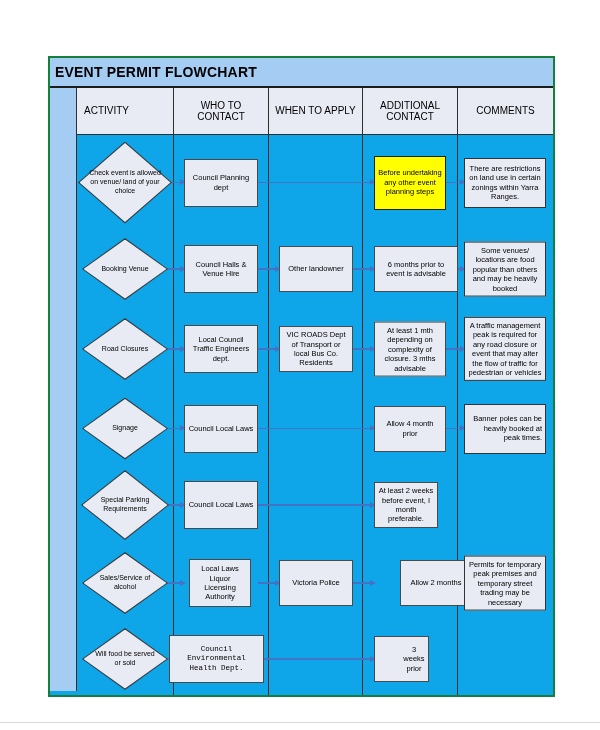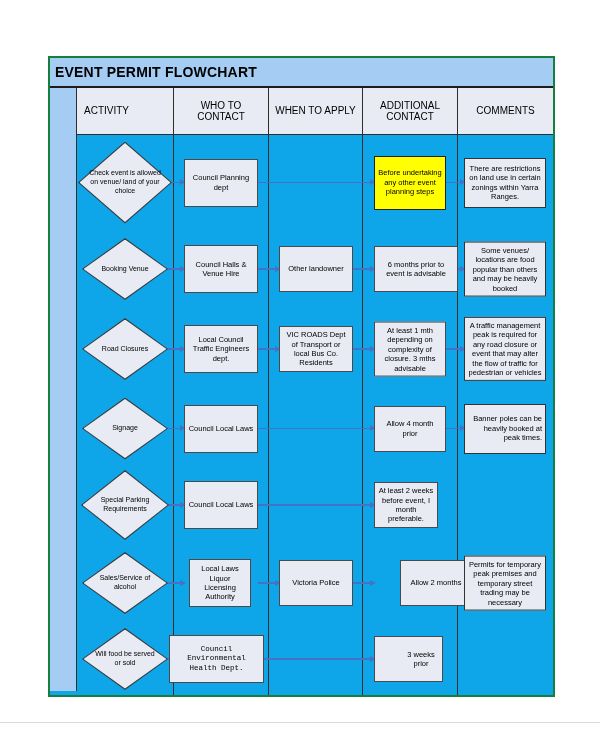--- a/index.html
+++ b/index.html
@@ -192,20 +192,20 @@
               <div class="cell cb"></div>
               <div class="cell"></div>
               <div class="diamond" style="width: 86px; height: 62px; left: 5px;">
                 <div class="d-outer"></div>
                 <div class="d-inner"></div>
                 <div class="d-text">Will food be served or sold</div>
               </div>
               <div class="arrow" style="left: 88px; width: 19px;"></div>
               <div class="pbox" style="left: 92px; width: 95px; min-height: 48px; font-family: Liberation Mono, monospace;">Council Environmental Health Dept.</div>
               <div class="arrow" style="left: 181px; width: 116px;"></div>
-              <div class="pbox" style="left: 297px; width: 69px; min-height: 46px; padding-left: 28px;">3 weeks prior</div>
+              <div class="pbox" style="left: 297px; width: 55px; min-height: 46px; padding-left: 28px;">3 weeks prior</div>
             </div>
           </div>
       </div>
     </div>
   </div>
   <div class="page-break"></div>
 </div>
 
 </body></html>

